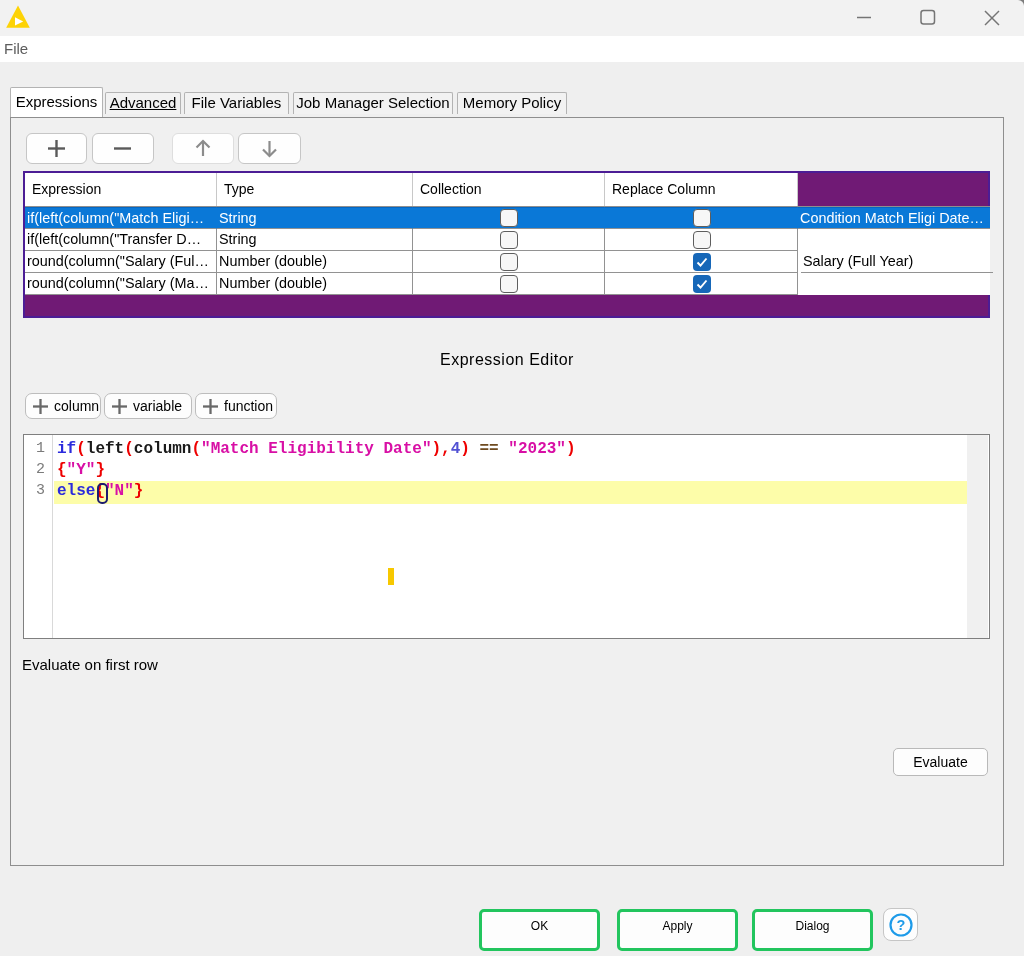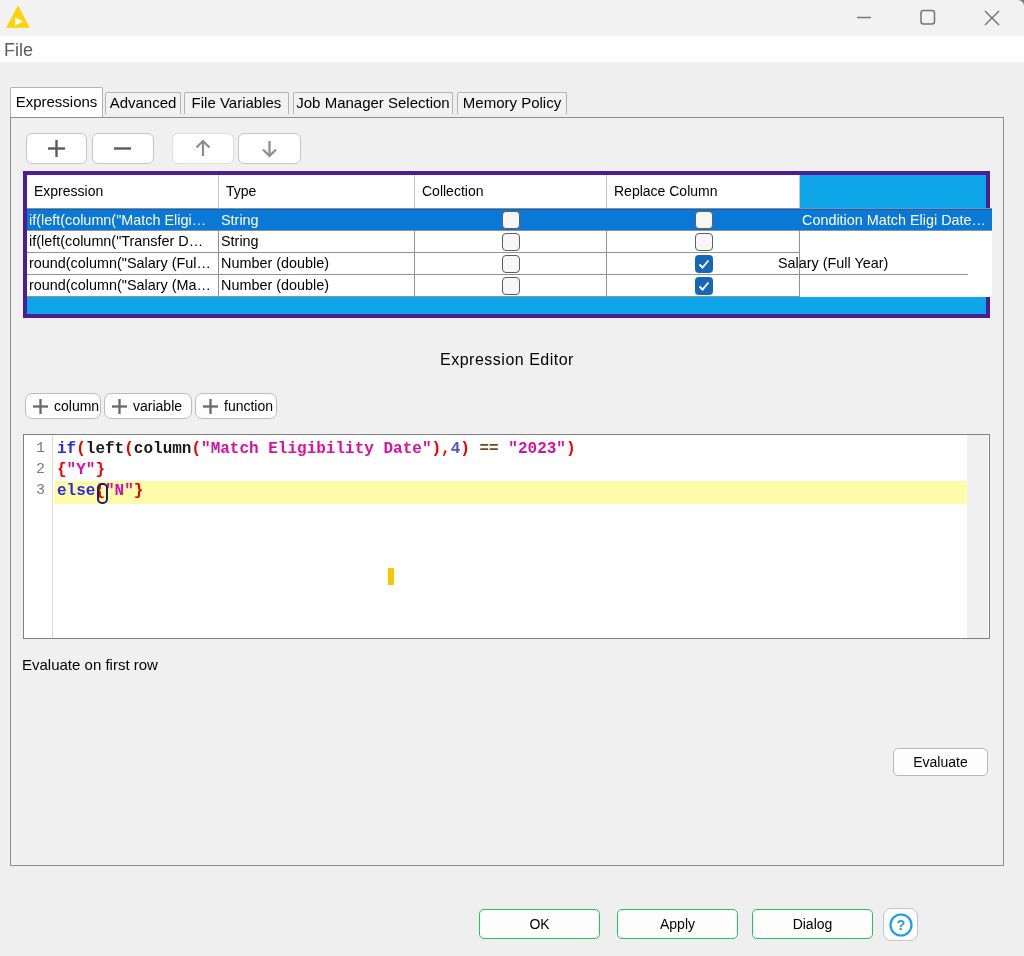--- a/index.html
+++ b/index.html
@@ -4,35 +4,35 @@
 <style>
   * { margin:0; padding:0; box-sizing:border-box; }
   html,body { width:1024px; height:956px; overflow:hidden; }
   body { background:#efefef; font-family:"Liberation Sans", sans-serif; position:relative; }
   .abs { position:absolute; }
   
   #titlebar { left:0; top:0; width:1024px; height:36px; background:#f2f2f2; }
   #title { left:31px; top:8px; font-size:16px; color:#6e6e6e; }
   
   #menubar { left:0; top:36px; width:1024px; height:26px; background:#ffffff; }
-  #menufile { left:4px; top:4px; font-size:18px; color:#5c5c5c; }
+  #menufile { left:4px; top:4px; font-size:15px; color:#5c5c5c; }
   
   .tab { position:absolute; border:1px solid #b3b3b3; border-bottom:none; border-radius:2px 2px 0 0;
          background:#f2f2f2; font-size:15px; color:#000; text-align:center; z-index:3; }
   #tab0 { left:10px; top:87px; width:93px; height:30px; background:#ffffff; line-height:28px; z-index:2; }
-  #tab1 { left:105px; top:92px; width:76px; height:22px; line-height:20px; }
+  #tab1 { left:105px; top:92px; width:76px; height:22px; line-height:20px;text-decoration:underline; }
   #tab2 { left:184px; top:92px; width:105px; height:22px; line-height:20px; }
   #tab3 { left:293px; top:92px; width:160px; height:22px; line-height:20px; }
   #tab4 { left:457px; top:92px; width:110px; height:22px; line-height:20px; }
   
   #tabpanel { left:10px; top:117px; width:994px; height:749px; border:1px solid #8e8e8e; background:#f0f0f0; z-index:1; }
   
   .tbtn { position:absolute; background:#fefefe; border:1px solid #c6c6c6; border-radius:6px; z-index:2; }
   
-  #table { left:23px; top:171px; width:967px; height:147px; background:#0ea5e9; border:4px solid #4c1d95; z-index:2; }
+  #table { left:23px; top:171px; width:967px; height:147px; background:#701a75; border:2px solid #4c1d95; z-index:2; }
   .hcell { position:absolute; top:0; height:33px; background:#fff; font-size:14px; color:#000;
            line-height:33px; padding-left:7px; border-right:1px solid #c8c8c8; }
   .row { position:absolute; left:0; width:965px; height:22px; background:#fff; }
   .cell { position:absolute; top:0; height:22px; font-size:14.4px; line-height:21px; padding-left:2px;
           border-right:1px solid #929292; border-bottom:1px solid #929292; white-space:nowrap; overflow:hidden; }
   .rowsel .cell { background:#0a78d7; color:#fff; border-right-color:#0a78d7; border-top:1px solid #0667c2; line-height:20px; }
   .cb { position:absolute; width:18px; height:18px; border-radius:4px; background:#f7f7f7; border:1.5px solid #5e5e5e; }
   .cbc { position:absolute; width:18px; height:18px; border-radius:4px; background:#1667b8; }
   
   #exptitle { left:10px; top:351px; width:994px; text-align:center; font-size:16px; letter-spacing:0.5px; color:#000; z-index:2; }
@@ -48,22 +48,22 @@
   #code { position:absolute; left:33px; top:4px; font-family:"Liberation Mono",monospace; font-size:16px;
           font-weight:bold; line-height:20.8px; white-space:pre; }
   .kw { color:#2b2bdd; } .fn { color:#1a1a1a; } .sep { color:#ee0000; } .str { color:#d80fa5; }
   .num { color:#5151d3; } .op { color:#6e4a1f; }
   #brk { position:absolute; left:72.5px; top:47.5px; width:11px; height:21px; border:2px solid #1c1c70; border-radius:5px; }
   #caret { position:absolute; left:364px; top:133px; width:6px; height:17px; background:#f7c800; }
   #evalrow { left:22px; top:656px; font-size:15px; color:#000; z-index:2; }
   #evalbtn { left:893px; top:748px; width:95px; height:28px; background:#fdfdfd; border:1px solid #b9b9b9;
              border-radius:5px; font-size:14px; text-align:center; line-height:26px; z-index:2; }
   
-  .btn { position:absolute; top:909px; width:121px; height:30px; background:#fdfdfd; border:1px solid #22c55e;
-         border-radius:5px; font-size:14px; text-align:center; line-height:28px; }
+  .btn { position:absolute; top:909px; width:121px; height:42px; background:#fdfdfd; border:3px solid #22c55e;
+         border-radius:5px; font-size:12px; text-align:center; line-height:28px; }
   #ok { left:479px; } #apply { left:617px; } #cancel { left:752px; }
   #corner { right:0; top:0; width:6px; height:7px; background:#7c7c7c; }
   #corner:after { content:''; position:absolute; inset:0; background:#f2f2f2; border-top-right-radius:7px; }
 </style>
 </head>
 <body>
   <div id="titlebar" class="abs">
     <svg class="abs" style="left:4px;top:3px" width="26" height="28" viewBox="0 0 26 28">
       <path d="M14 2.5 L25.8 24.8 L2.2 24.8 Z" fill="#fdd306"></path>
       <path d="M11 14.2 L19.2 18.4 L11 22.6 Z" fill="#ffffff"></path>
@@ -143,21 +143,21 @@
       <div class="cell" style="left:388px;width:192px"></div>
       <div class="cell" style="left:580px;width:193px"></div>
       <div class="cb" style="left:475px;top:2px"></div>
       <div class="cb" style="left:668px;top:2px"></div>
     </div>
     <div class="row" style="top:78px">
       <div class="cell" style="left:0;width:192px">round(column("Salary (Ful…</div>
       <div class="cell" style="left:192px;width:196px">Number (double)</div>
       <div class="cell" style="left:388px;width:192px"></div>
       <div class="cell" style="left:580px;width:193px"></div>
-      <div class="cell" style="left:749px;width:192px;border-right:none">Salary (Full Year)</div>
+      <div class="cell" style="left:776px;width:192px;border-right:none">Salary (Full Year)</div>
       <div class="cb" style="left:475px;top:2px"></div>
       <div class="cbc" style="left:668px;top:2px">
         <svg width="18" height="18" viewBox="0 0 18 18">
           <path d="M4.5 9.5 L7.5 12.5 L13.5 5.5" stroke="#fff" stroke-width="1.9" fill="none"></path>
         </svg>
       </div>
     </div>
     <div class="row" style="top:100px">
       <div class="cell" style="left:0;width:192px">round(column("Salary (Ma…</div>
       <div class="cell" style="left:192px;width:196px">Number (double)</div>

